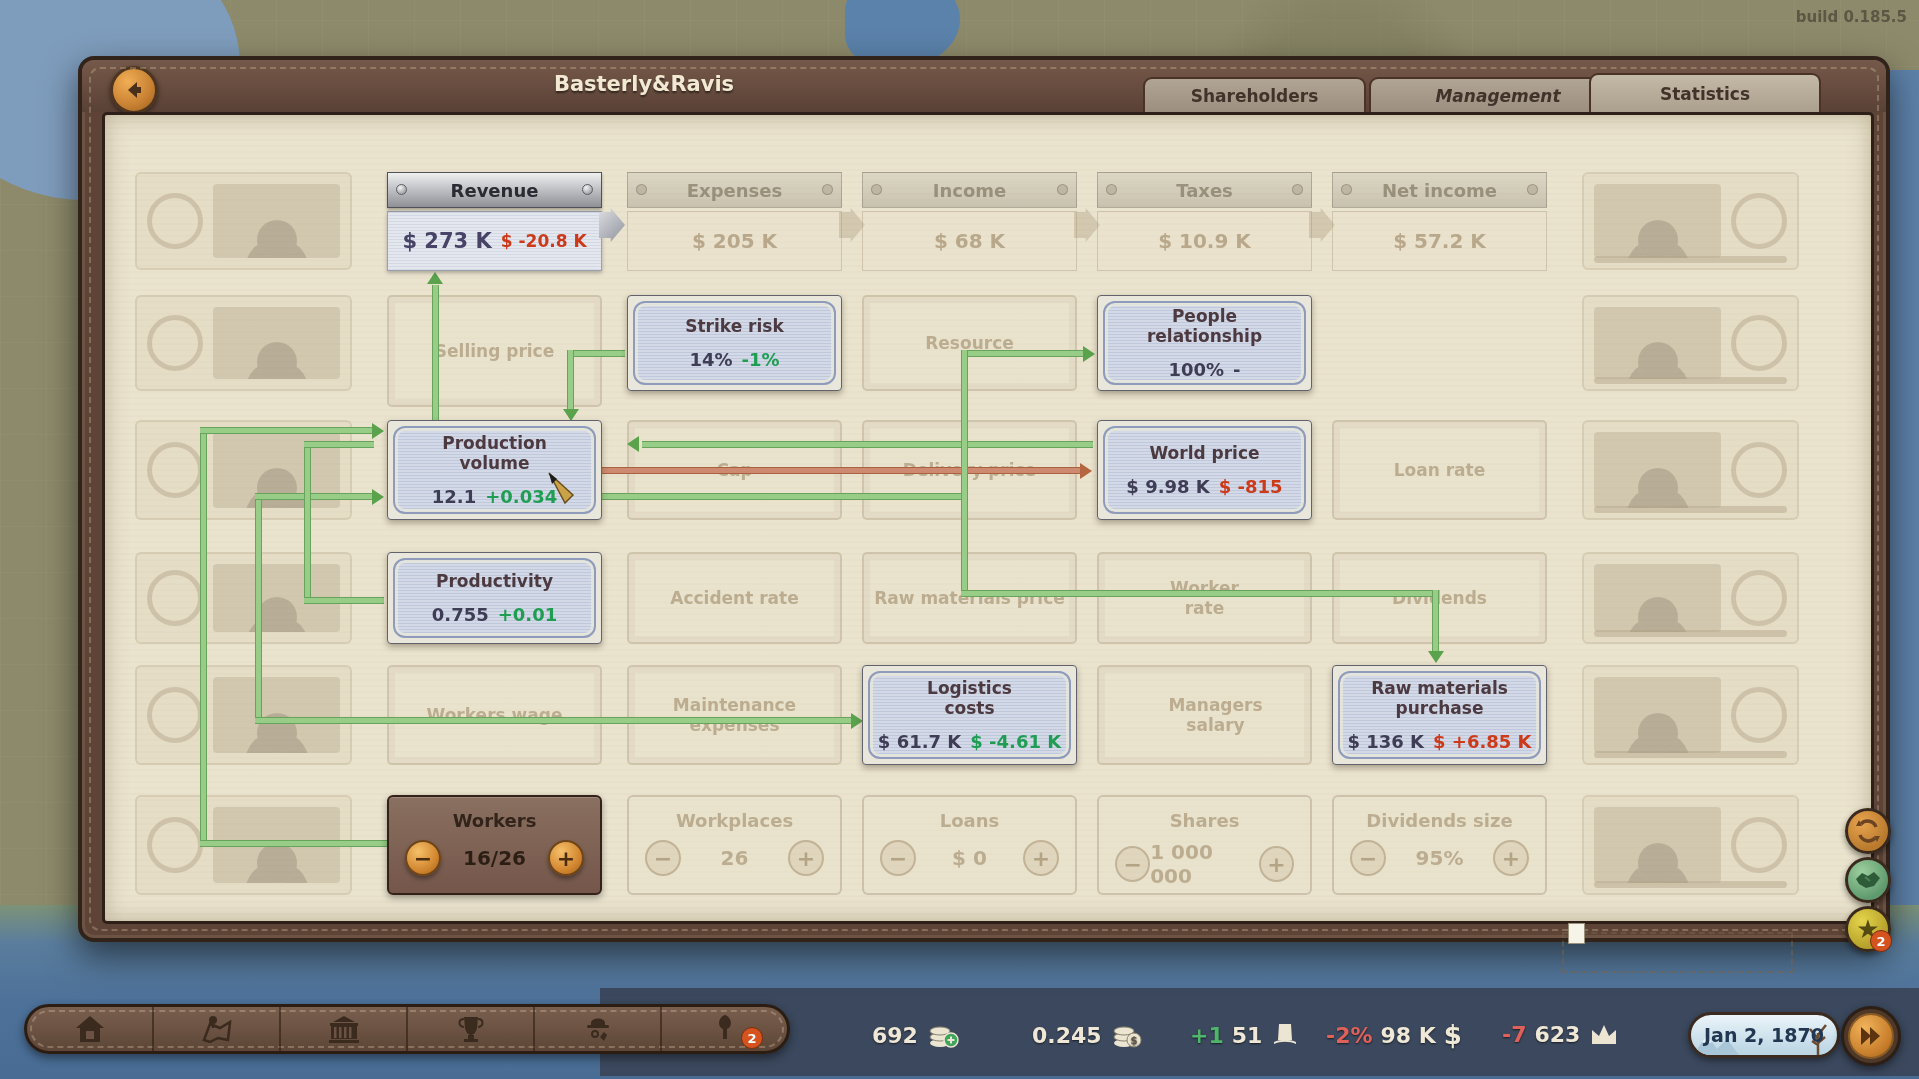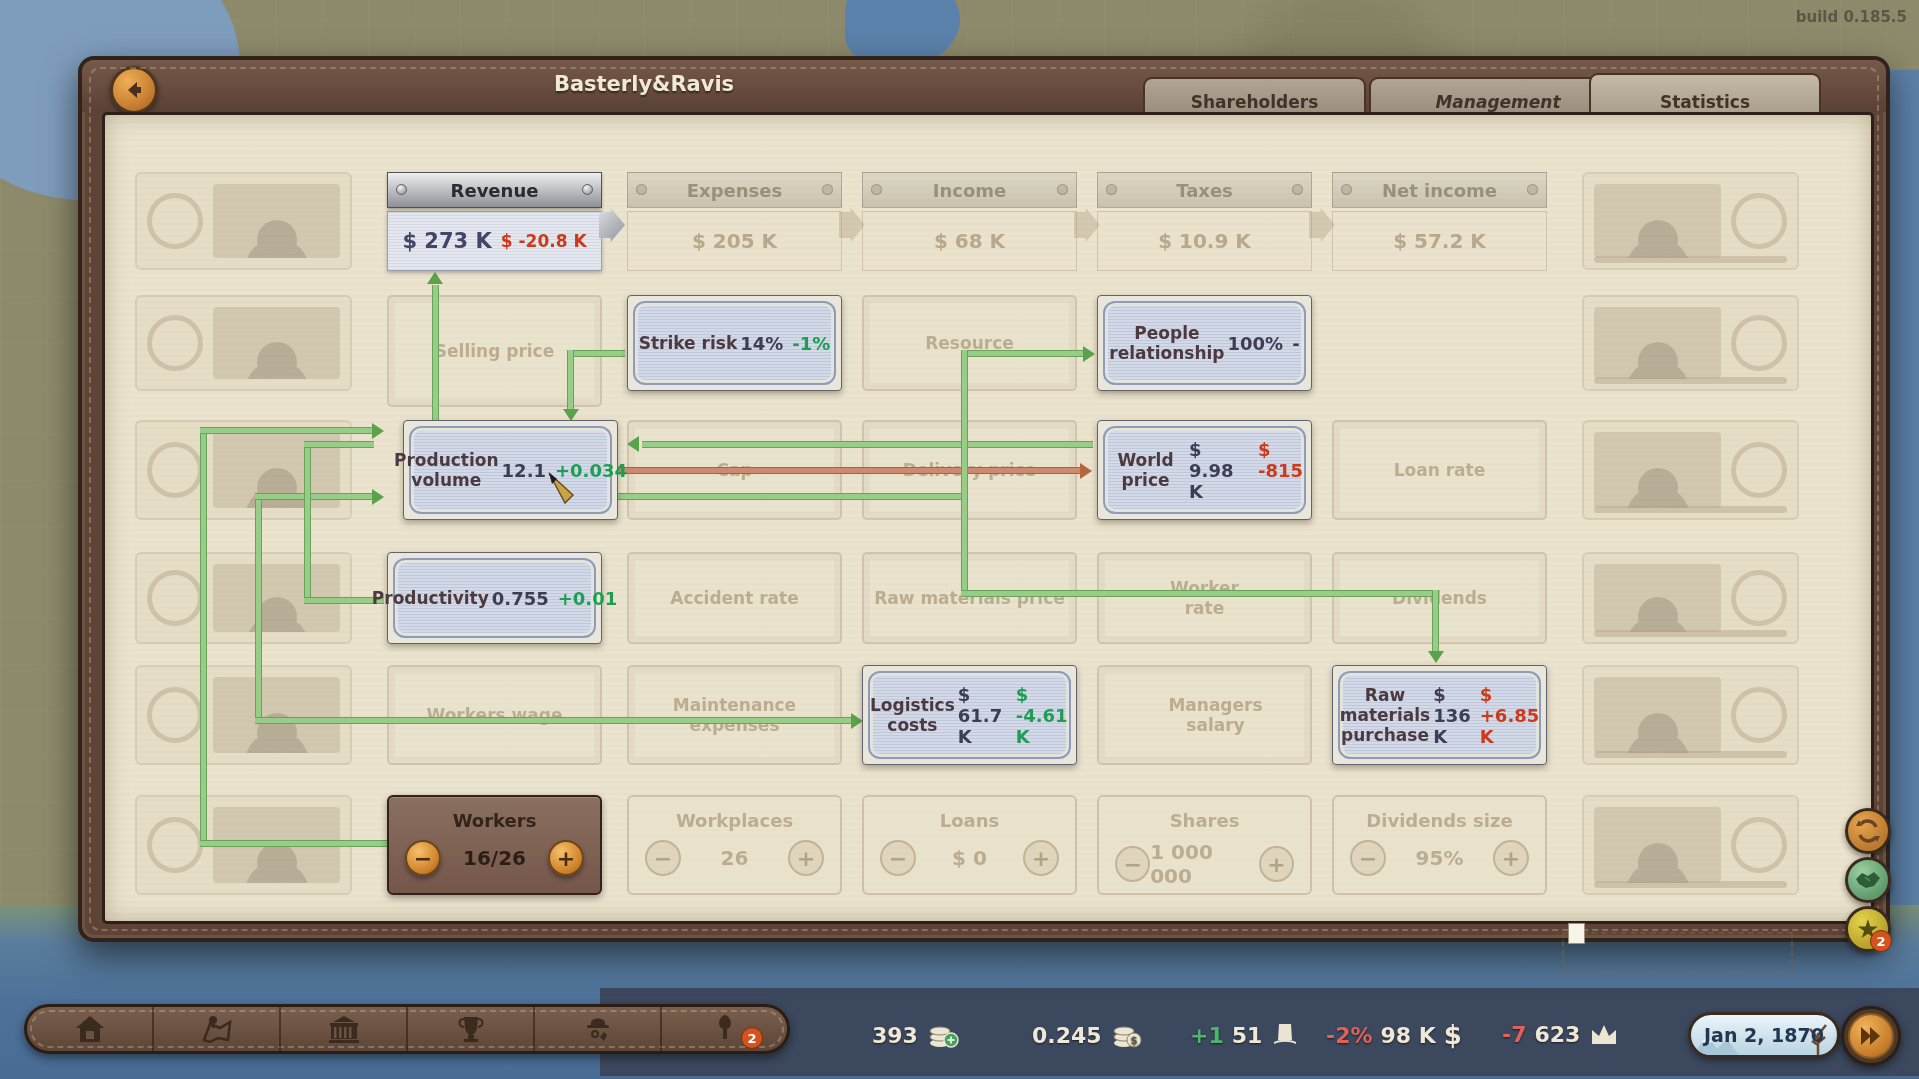--- a/index.html
+++ b/index.html
@@ -27,38 +27,38 @@
        border-radius:11px;pointer-events:none;}
   #titlebar{position:absolute;left:0;top:0;right:0;height:52px;border-radius:12px 12px 0 0;
        background:linear-gradient(180deg,#75594a,#5a4136);}
   #back-btn{position:absolute;left:28px;top:6px;width:42px;height:42px;border-radius:50%;
        background:radial-gradient(circle at 35% 30%,#f0ae55,#c77f31 62%,#96601f);
        border:3px solid #4e3520;box-shadow:0 2px 5px rgba(0,0,0,.5);display:flex;align-items:center;justify-content:center;}
   #window-title{position:absolute;left:362px;top:12px;width:400px;text-align:center;
        color:#f2e9d2;font-size:21px;font-weight:bold;text-shadow:0 2px 2px rgba(0,0,0,.5);}
   .tab{position:absolute;top:17px;height:35px;border-radius:9px 9px 0 0;box-sizing:border-box;
        background:linear-gradient(180deg,#b0a494,#9c8f80);border:2px solid #4a3326;border-bottom:none;
-       display:flex;align-items:flex-end;justify-content:center;color:#42332a;font-size:17px;font-weight:bold;}
+       display:flex;align-items:center;justify-content:center;color:#42332a;font-size:17px;font-weight:bold;}
   .tab.active{top:13px;height:39px;background:linear-gradient(180deg,#c4b8a7,#ab9f8e);}
   
   #panel{position:absolute;left:20px;top:52px;width:1772px;height:812px;background:#eae3ce;
        border:3px solid #2e2019;border-radius:5px;box-sizing:border-box;
        box-shadow:inset 0 0 22px rgba(110,88,52,.35);
        background-image:repeating-linear-gradient(0deg, rgba(160,140,100,.04) 0 2px, transparent 2px 6px);}
   
   .gcard{position:absolute;z-index:1;border:2px solid rgba(150,128,95,.30);border-radius:5px;
        background:rgba(233,226,204,.25);box-shadow:inset 0 0 0 6px rgba(150,128,95,.07);
        display:flex;flex-direction:column;align-items:center;justify-content:center;
        color:rgba(152,130,96,.55);font-weight:bold;font-size:17px;text-align:center;white-space:pre-line;box-sizing:border-box;}
   
   .acard{position:absolute;z-index:3;background:#e9e7db;border:1px solid #62626e;border-radius:4px;
        padding:5px;box-sizing:border-box;box-shadow:0 3px 6px rgba(60,50,30,.38);}
   .acard .inner{width:100%;height:100%;box-sizing:border-box;border:2px solid #8e9bbb;border-radius:12px;
        background:#d3d9e7;background-image:repeating-linear-gradient(0deg, rgba(120,138,178,.22) 0 1px, transparent 1px 3px);
-       display:flex;flex-direction:row;align-items:center;justify-content:center;gap:3px;
+       display:flex;flex-direction:column;align-items:center;justify-content:center;gap:13px;
        box-shadow:inset 0 0 0 3px rgba(233,231,219,.8);}
   .lbl{color:#4c3a40;font-weight:bold;font-size:17px;line-height:1.18;text-align:center;white-space:pre-line;}
   .valrow{display:flex;gap:9px;align-items:baseline;font-weight:bold;font-size:18px;color:#3f3c55;}
   .d.green{color:#1f9e53;} .d.red{color:#cc3a1a;} .d.dim{color:#3f3c55;}
   
   .mcard{position:absolute;z-index:3;width:215px;}
   .mhead{position:relative;height:34px;background:linear-gradient(180deg,#f0f0f0,#c2c4c8 45%,#8e9095);
        border:1px solid #50525a;display:flex;align-items:center;justify-content:center;
        font-size:18px;font-weight:bold;color:#2b2b33;box-shadow:0 2px 3px rgba(0,0,0,.3);}
   .screw{position:absolute;top:11px;width:11px;height:11px;border-radius:50%;
@@ -277,21 +277,21 @@
         <div class="inner">
           <div class="lbl">People
 relationship</div>
           <div class="valrow">
               <span>100%</span>
               <span class="d dim">-</span>
             </div>
         </div>
       </div>
 
-      <div class="acard" style="left:282px;top:305px;width:215px;height:100px;margin-left:16px;">
+      <div class="acard" style="left:282px;top:305px;width:215px;height:100px;">
         <div class="inner">
           <div class="lbl">Production
 volume</div>
           <div class="valrow">
               <span>12.1</span>
               <span class="d green">+0.034</span>
             </div>
         </div>
       </div>
       <svg class="quill" style="left:432px;top:350px;" width="42" height="42" viewBox="0 0 42 42">
@@ -498,21 +498,21 @@
     </div>
     <div class="tseg">
       <svg width="30" height="32" viewBox="0 0 30 32">
           <path d="M15 2 C22 4 23 14 17 16 L17 26 L13 26 L13 16 C7 14 8 4 15 2 Z" fill="#3b2a1e"></path>
         </svg>
       <span class="badge" style="right:24px;bottom:2px;">2</span>
     </div>
   </div>
 
   <div class="statg" style="left:872px;">
-    <span>393</span>
+    <span>692</span>
     <svg width="34" height="30" viewBox="0 0 34 30">
         <ellipse cx="14" cy="23" rx="10" ry="4" fill="#ece5d2"></ellipse>
         <ellipse cx="14" cy="17" rx="10" ry="4" fill="#ece5d2" stroke="#8a8370" stroke-width="1"></ellipse>
         <ellipse cx="14" cy="11" rx="10" ry="4" fill="#ece5d2" stroke="#8a8370" stroke-width="1"></ellipse>
         <circle cx="25" cy="20" r="7" fill="#3fa45c" stroke="#ece5d2" stroke-width="1.5"></circle>
         <path d="M25 16.5 L25 23.5 M21.5 20 L28.5 20" stroke="#ece5d2" stroke-width="2"></path>
       </svg>
   </div>
   <div class="statg" style="left:1032px;">
     <span>0.245</span>

